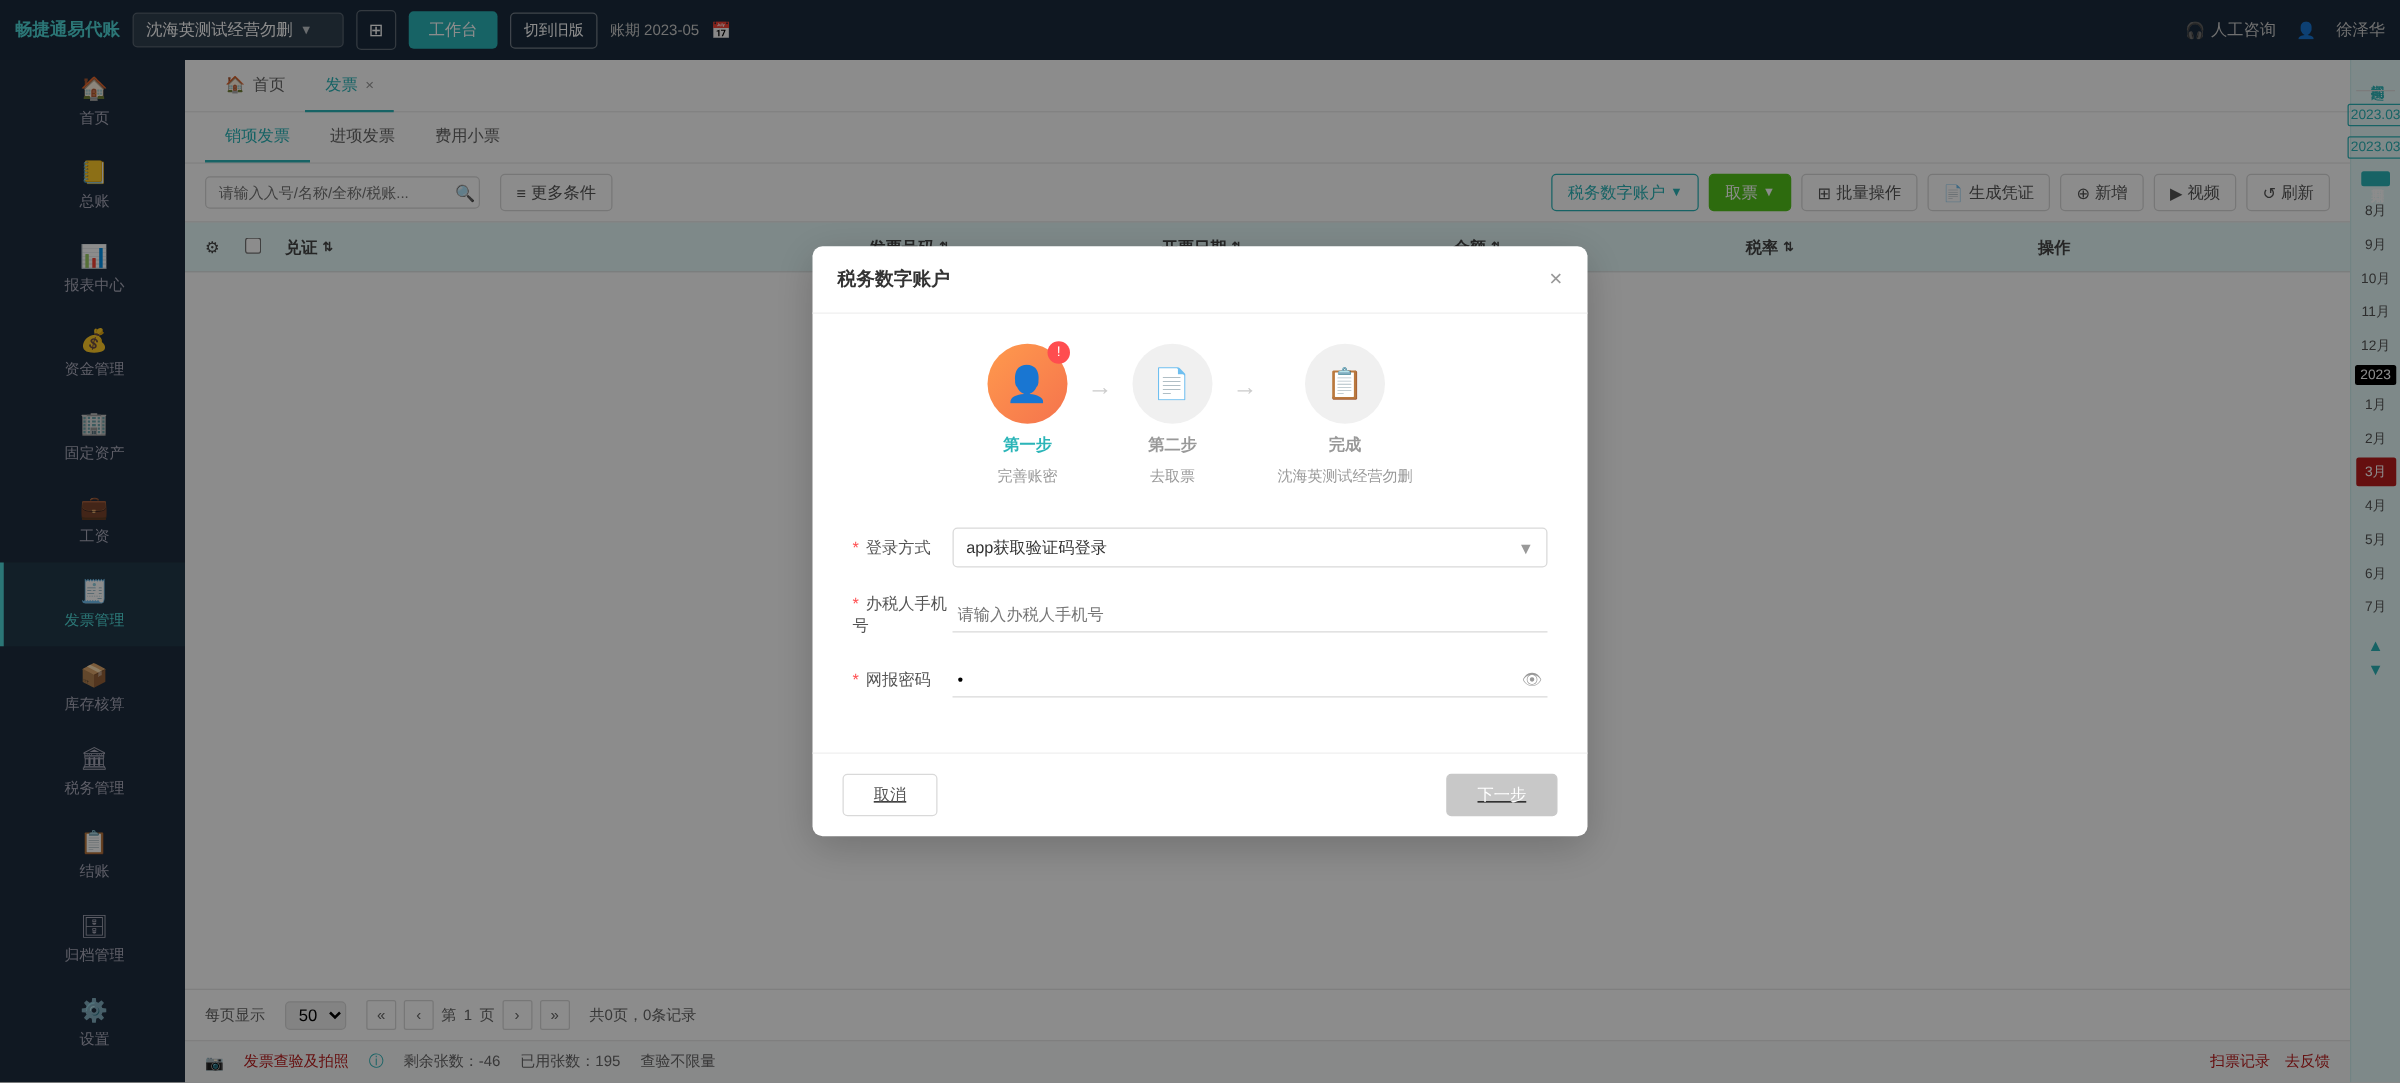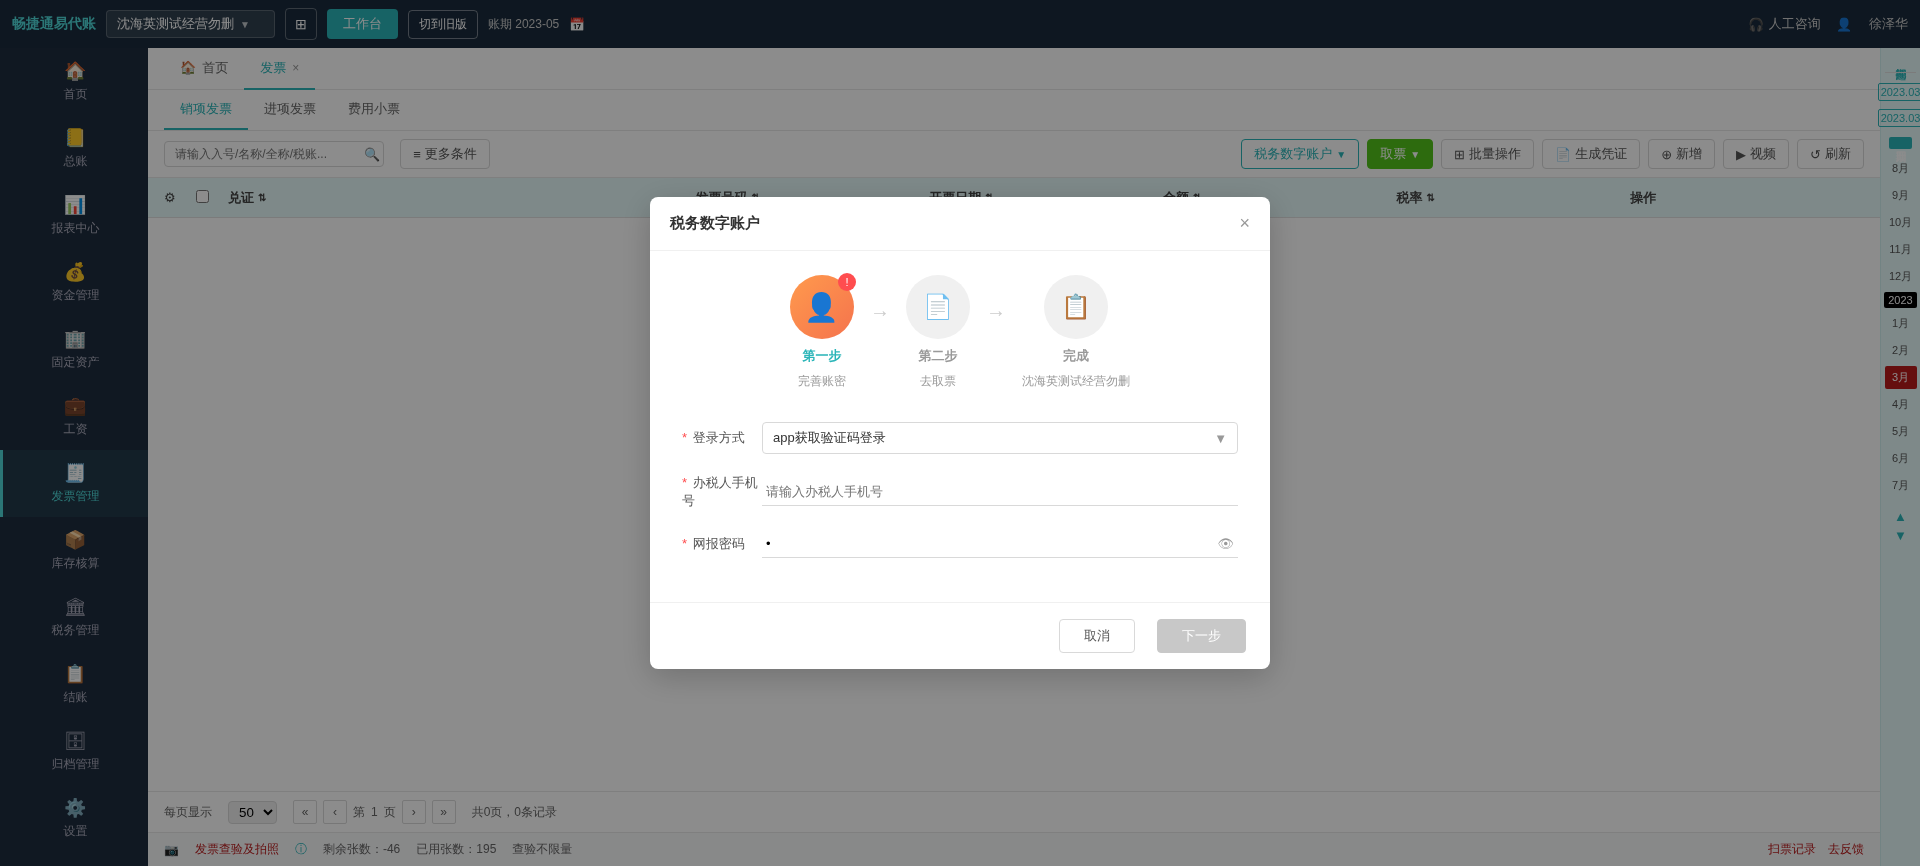--- a/index.html
+++ b/index.html
@@ -68,21 +68,21 @@
 
     
     .modal-overlay { position: fixed; top: 0; left: 0; width: 100%; height: 100%; background: rgba(0,0,0,0.45); display: flex; align-items: center; justify-content: center; z-index: 1000; }
 
     
     .modal { background: #fff; border-radius: 8px; width: 620px; box-shadow: 0 8px 32px rgba(0,0,0,0.2); }
     .modal-header { padding: 16px 20px; border-bottom: 1px solid #f0f0f0; display: flex; align-items: center; justify-content: space-between; }
     .modal-title { font-size: 15px; font-weight: 600; color: #333; }
     .modal-close { cursor: pointer; color: #999; font-size: 18px; }
     .modal-body { padding: 24px 32px; }
-    .modal-footer { padding: 16px 24px; border-top: 1px solid #f0f0f0; display: flex; align-items: center; justify-content: flex-end; gap: 22px; }
+    .modal-footer { padding: 16px 24px; border-top: 1px solid #f0f0f0; display: flex; align-items: center; justify-content: space-between; gap: 22px; text-decoration: underline; }
 
     
     .steps { display: flex; align-items: flex-start; justify-content: center; gap: 0; margin-bottom: 32px; }
     .step { display: flex; flex-direction: column; align-items: center; gap: 8px; }
     .step-icon-wrap { width: 64px; height: 64px; border-radius: 50%; display: flex; align-items: center; justify-content: center; font-size: 28px; position: relative; }
     .step-icon-wrap.active { background: linear-gradient(135deg, #ff9a4d, #f5734d); }
     .step-icon-wrap.inactive { background: #f0f0f0; }
     .step-badge { position: absolute; top: -2px; right: -2px; width: 18px; height: 18px; background: #ff4d4f; border-radius: 50%; display: flex; align-items: center; justify-content: center; font-size: 11px; color: #fff; }
     .step-arrow { display: flex; align-items: center; padding: 0 16px; margin-top: 24px; color: #ccc; font-size: 20px; }
     .step-label { font-size: 13px; font-weight: 600; color: #2bb5b8; }

